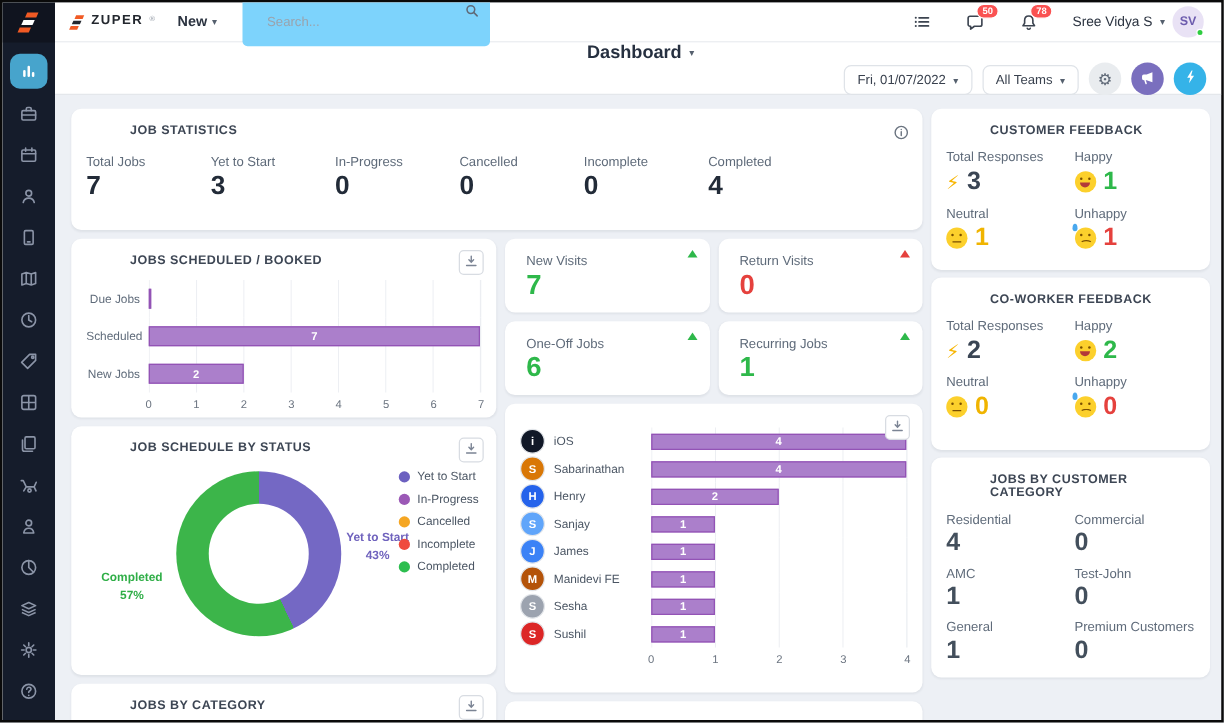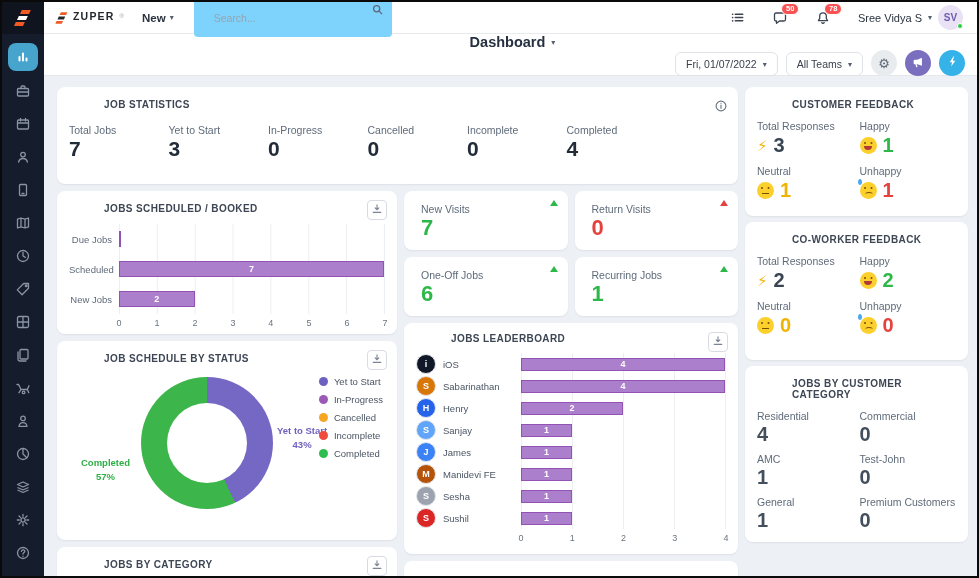--- a/index.html
+++ b/index.html
@@ -518,21 +518,20 @@
                   <div class="vvalue green">6</div>
                 </section>
               <section class="card vcard">
                   <span class="tri"></span>
                   <div class="vlabel">Recurring Jobs</div>
                   <div class="vvalue green">1</div>
                 </section>
             </div>
 
             <section class="card card-lb">
-              <div class="card-title">JOBS LEADERBOARD</div>
               <button class="dl-btn">
                   <span><svg width="12" height="12" viewBox="0 0 16 16" fill="none" stroke="currentColor" stroke-width="1.5" stroke-linecap="round">
                       <path d="M8 2.5v6M5.5 6.5L8 9l2.5-2.5M3 12.5h10"></path>
                     </svg></span>
                 </button>
               <div class="lb-rows">
                 <div class="hrow hrow-lb">
                     <span class="lb-av" style="background:#111827">i</span>
                     <span class="lb-name">iOS</span>
                     <div class="hplot g4">

